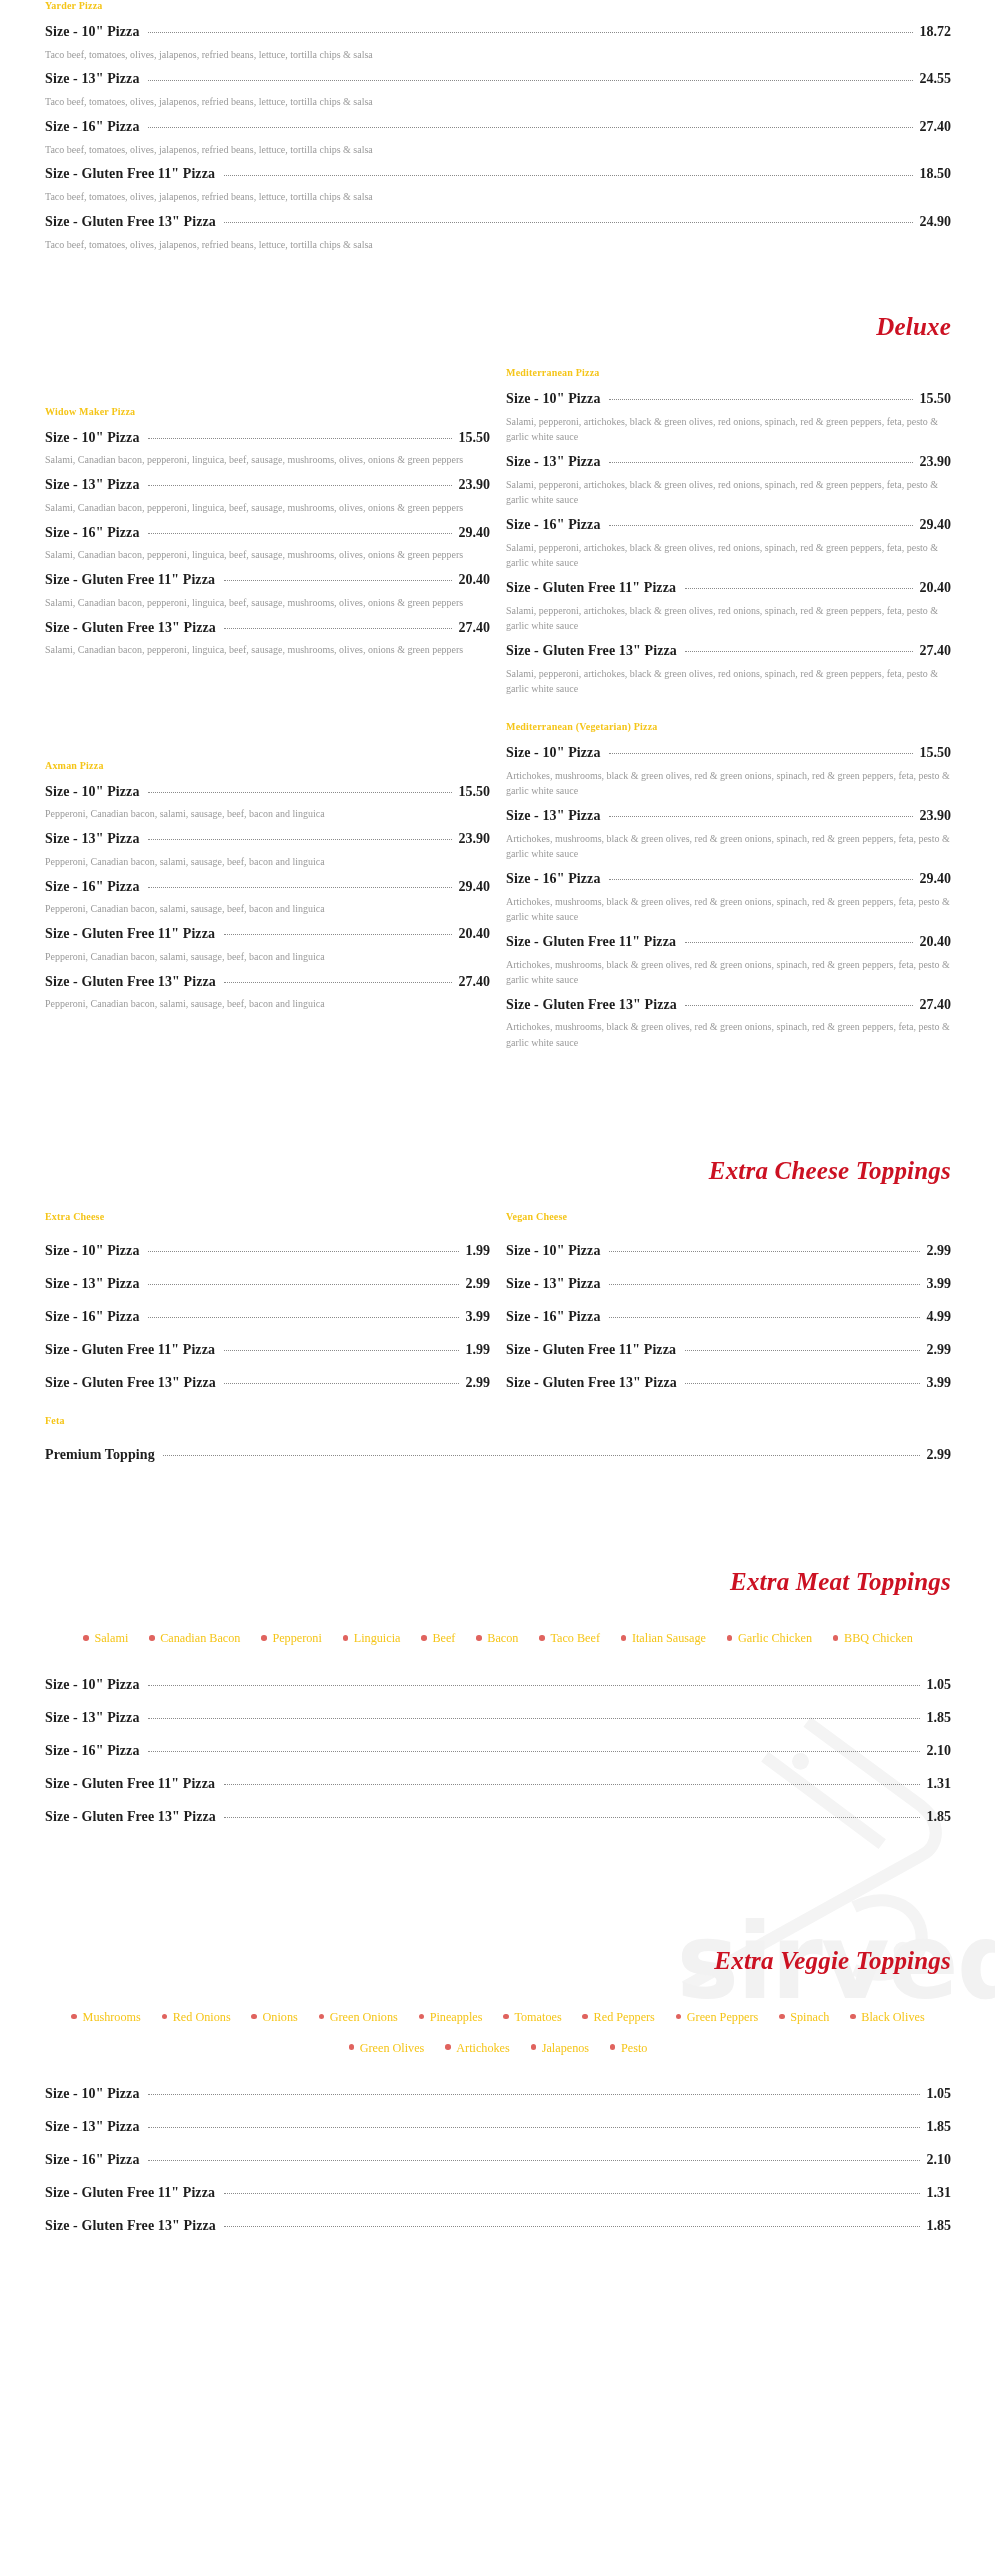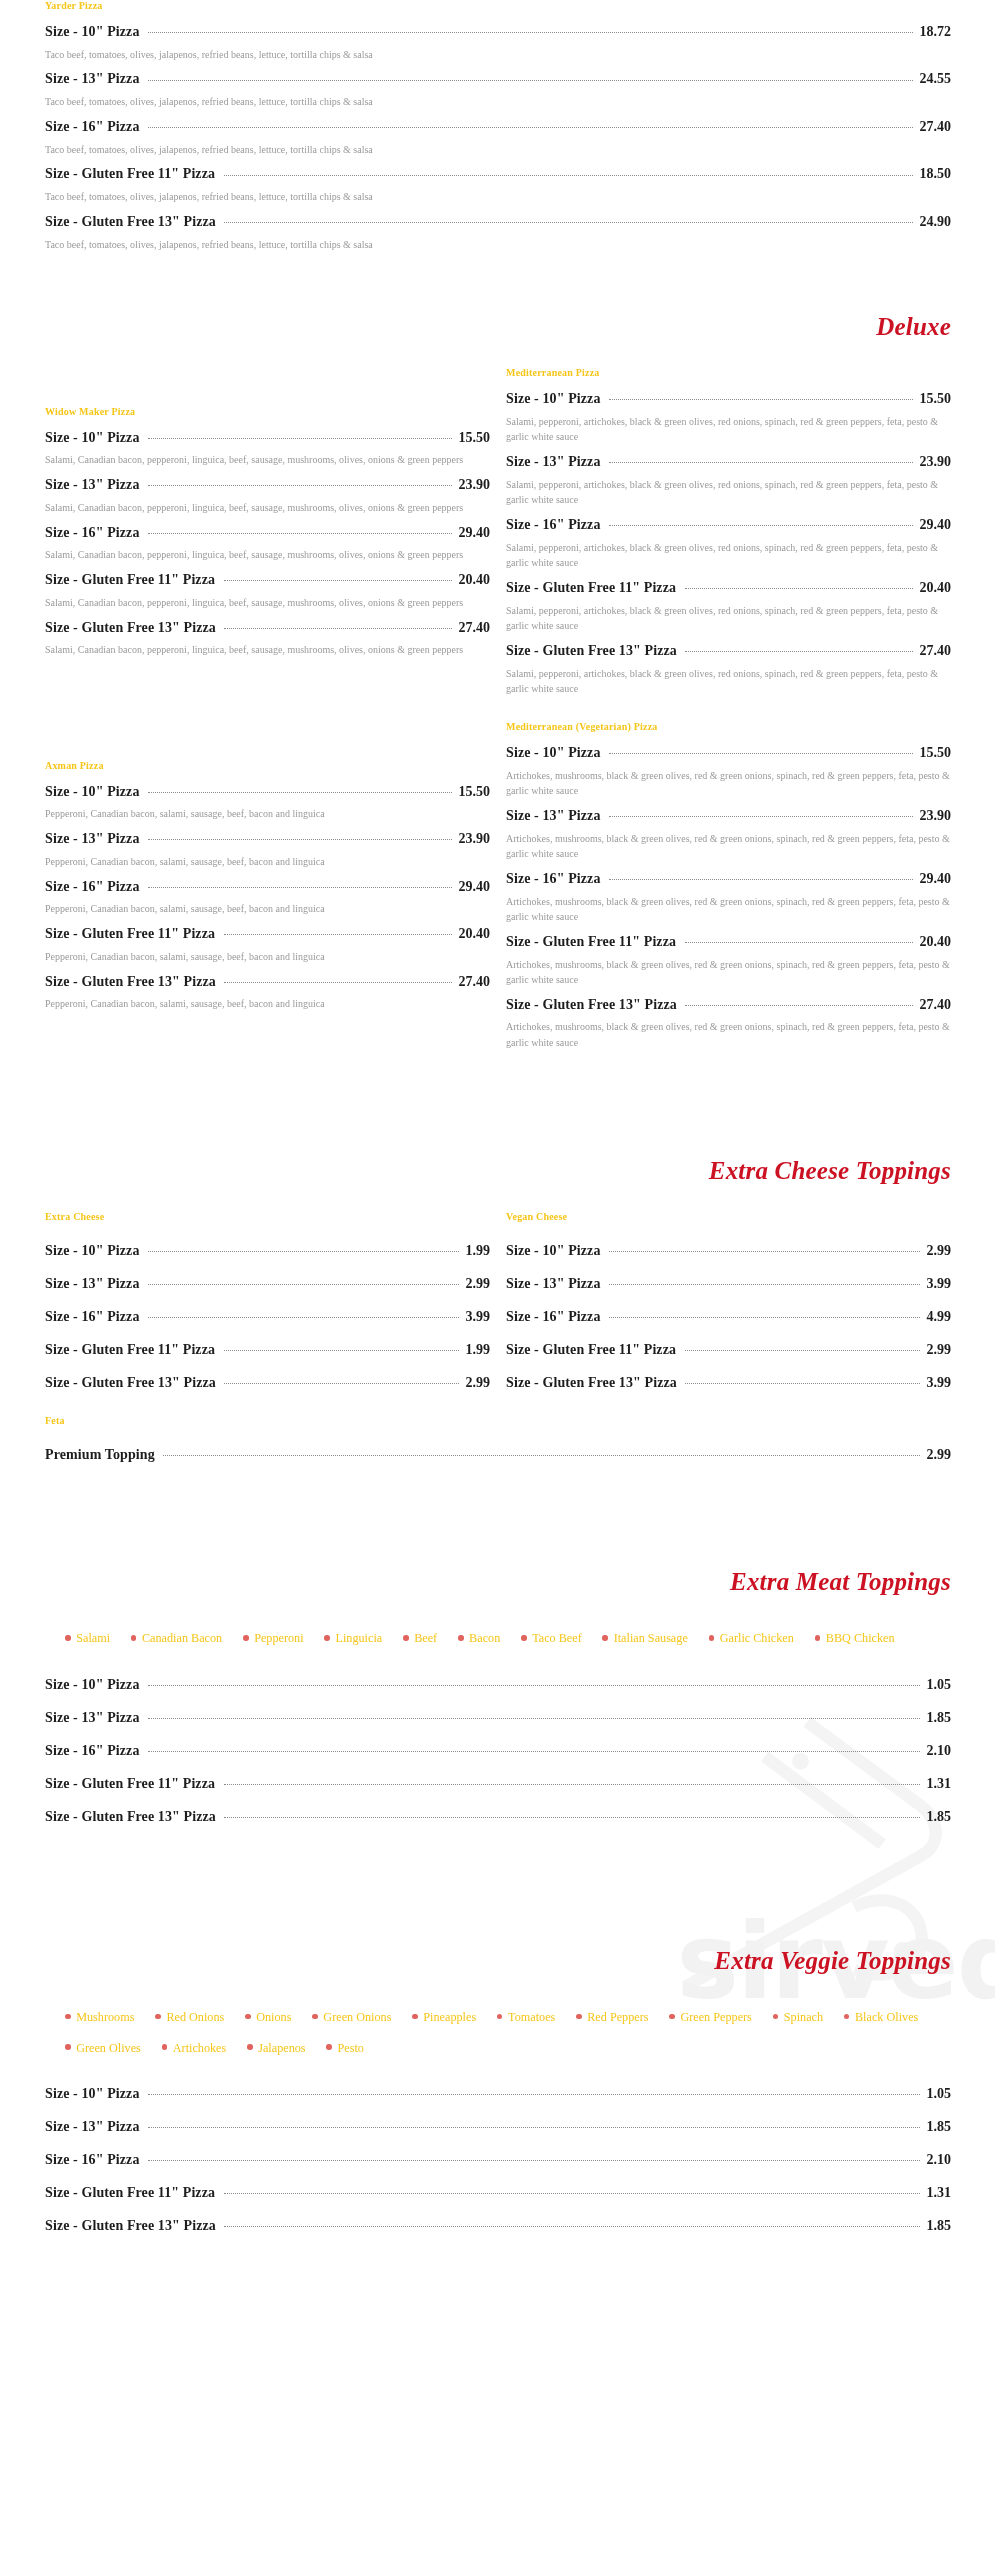--- a/index.html
+++ b/index.html
@@ -107,21 +107,21 @@
   
   .cols {
     display: flex;
     gap: 16px;
     align-items: center;
   }
   .col { flex: 1 1 0; min-width: 0; }
 
   
   .tags {
-    text-align: left;
+    text-align: center;
     margin: 0 auto 15px auto;
     max-width: 883px;
     line-height: 2.05;
   }
   .tag {
     display: inline-block;
     color: #f5c518;
     font-size: 12.2px;
     font-family: "Liberation Serif", serif;
     white-space: nowrap;

